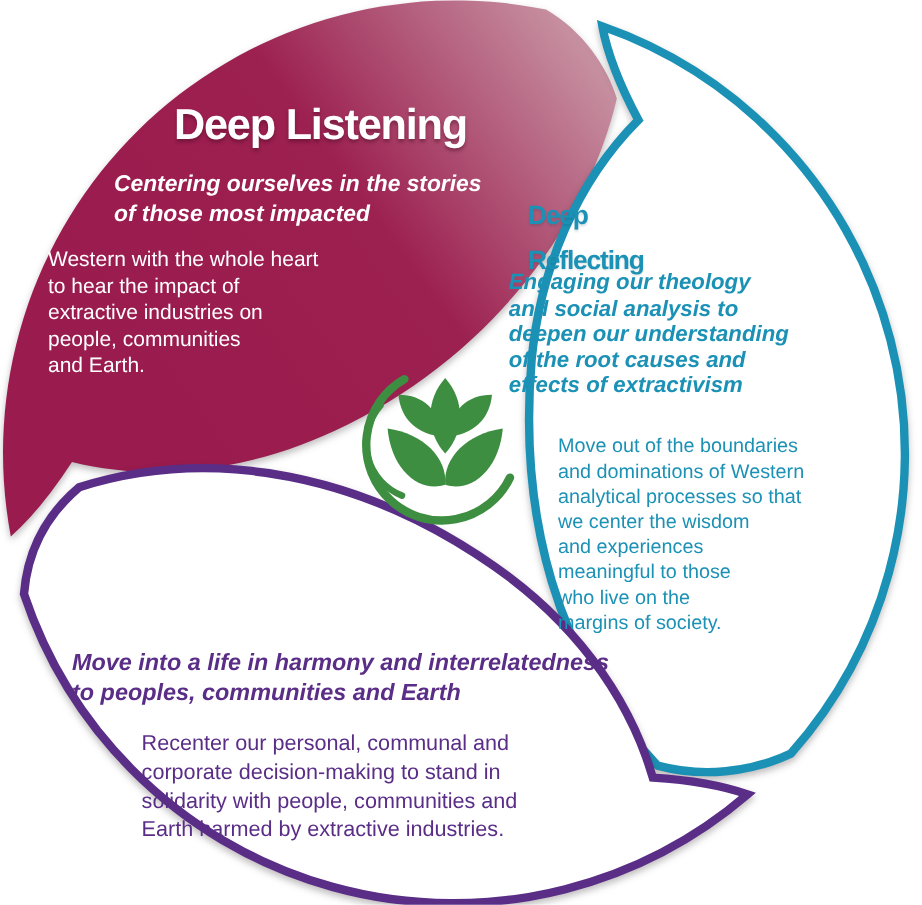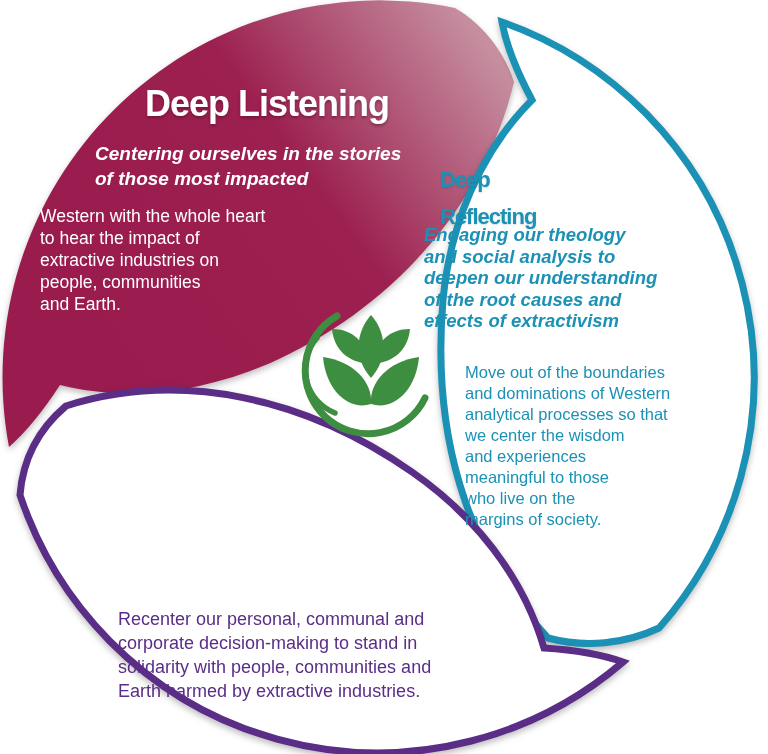--- a/index.html
+++ b/index.html
@@ -105,18 +105,20 @@
 effects of extractivism</p>
   <p class="txt reflecting r-body">Move out of the boundaries
 and dominations of Western
 analytical processes so that
 we center the wisdom
 and experiences
 meaningful to those
 who live on the
 margins of society.</p>
 
+  <p class="txt transformation t-sub">Move into a life in harmony and interrelatedness
+to peoples, communities and Earth</p>
   <p class="txt transformation t-body">Recenter our personal, communal and
 corporate decision-making to stand in
 solidarity with people, communities and
 Earth harmed by extractive industries.</p>
 
 </div>
 
 </body></html>

